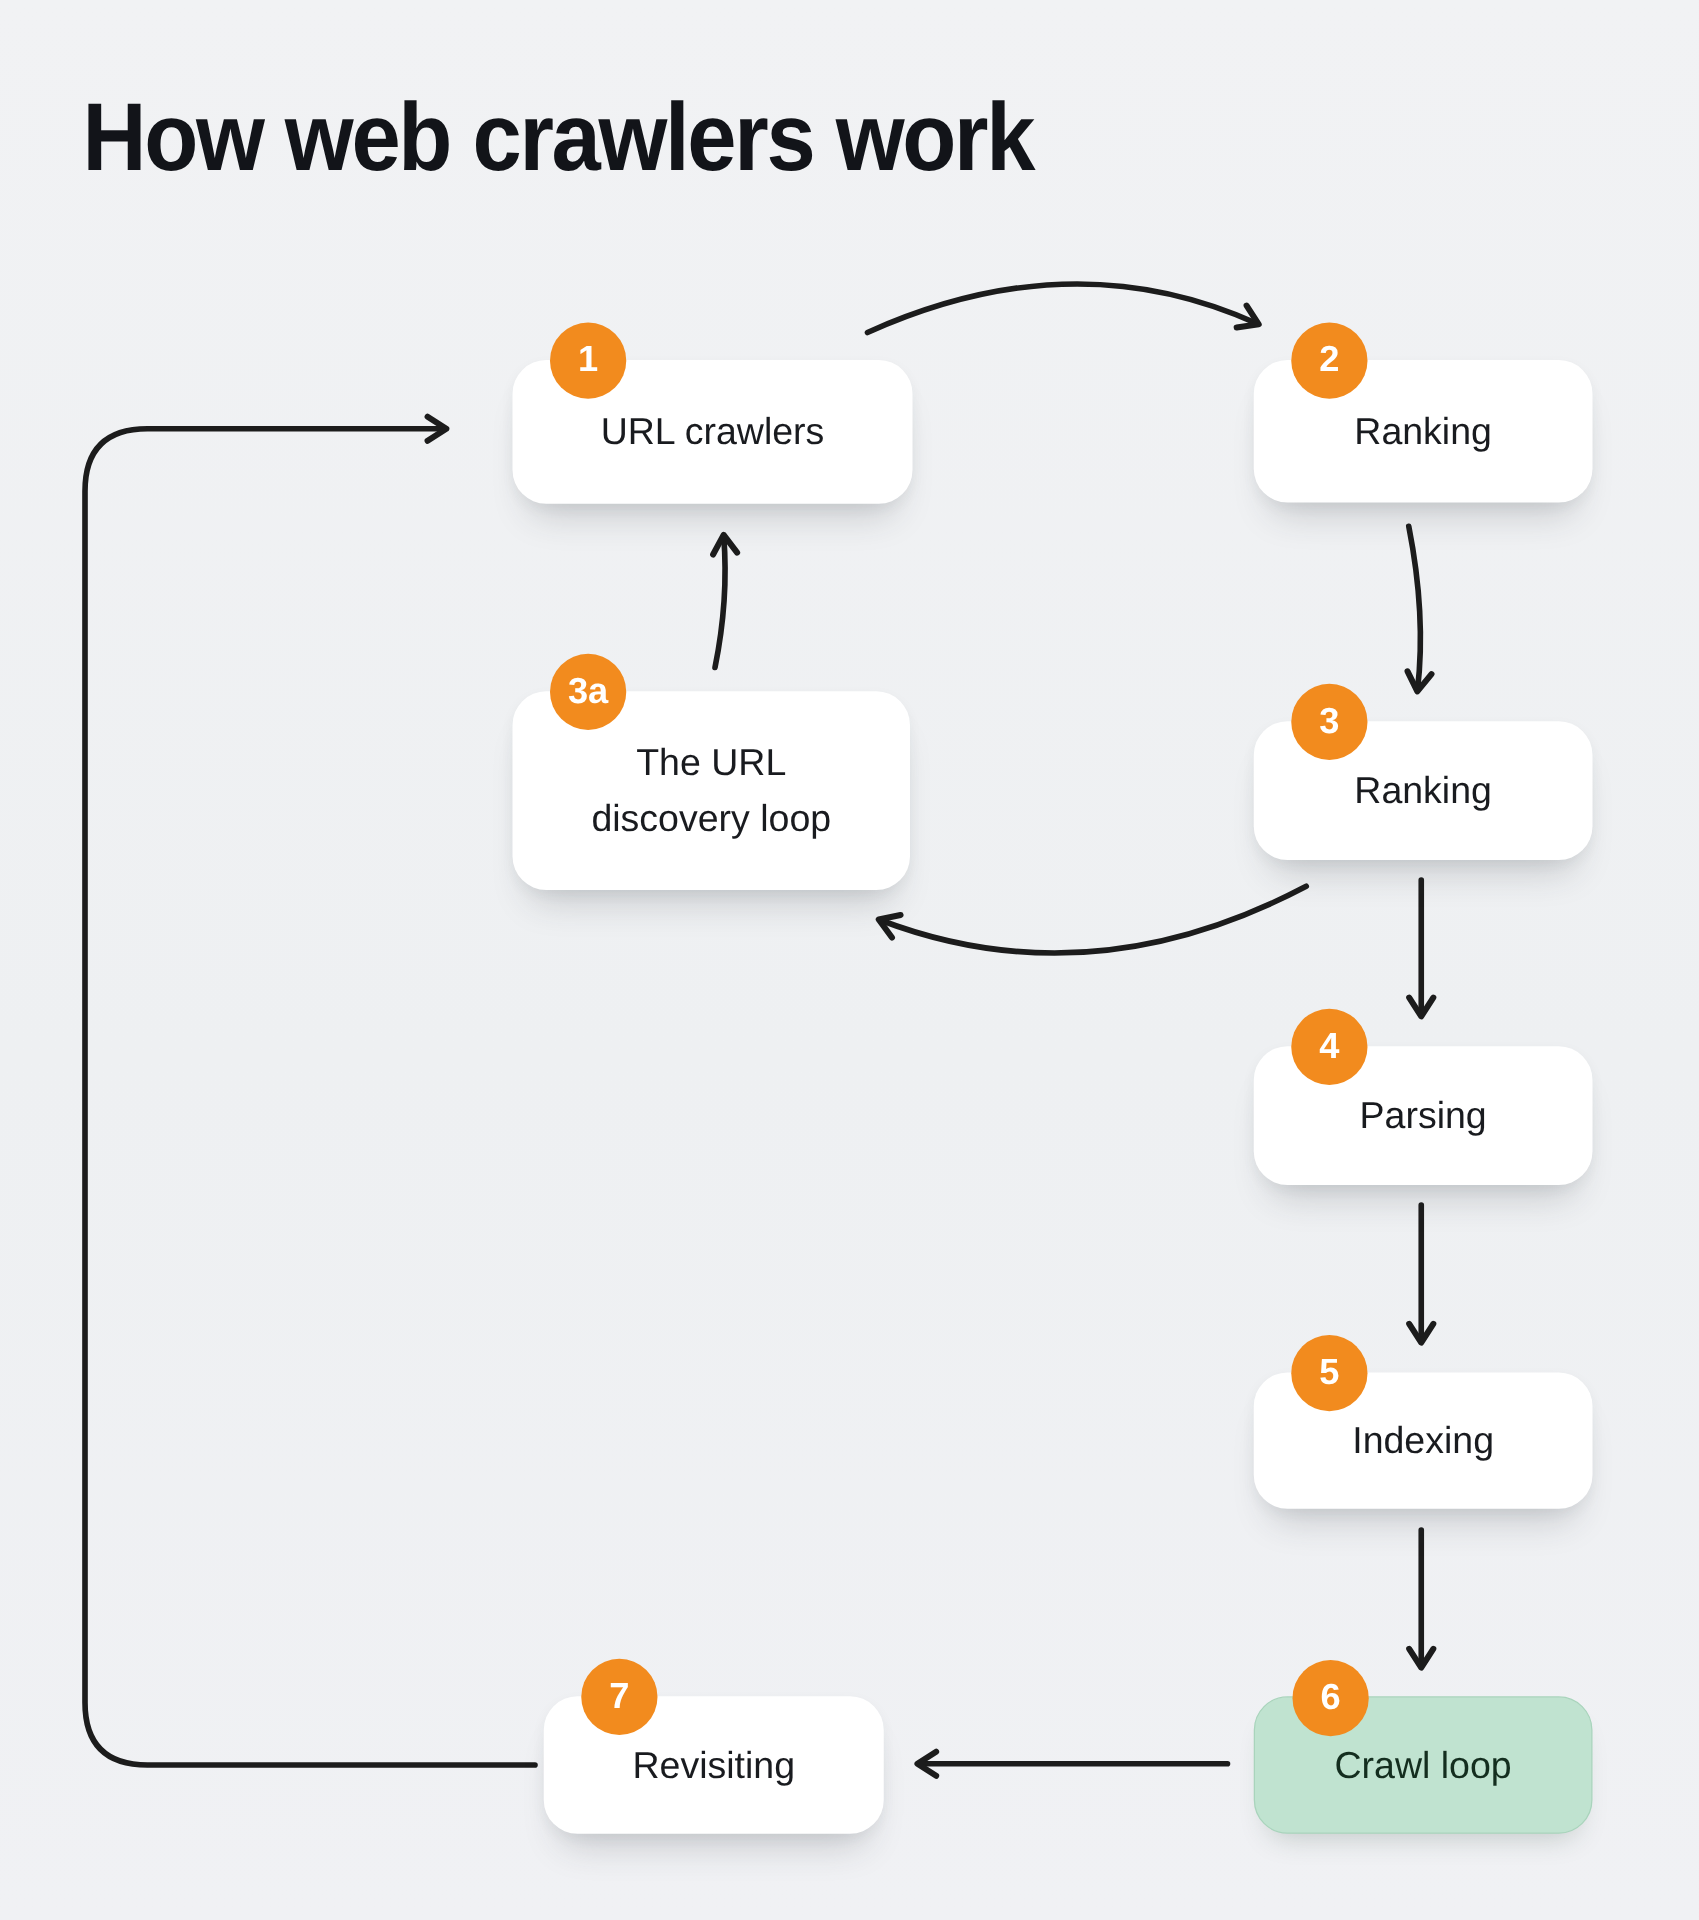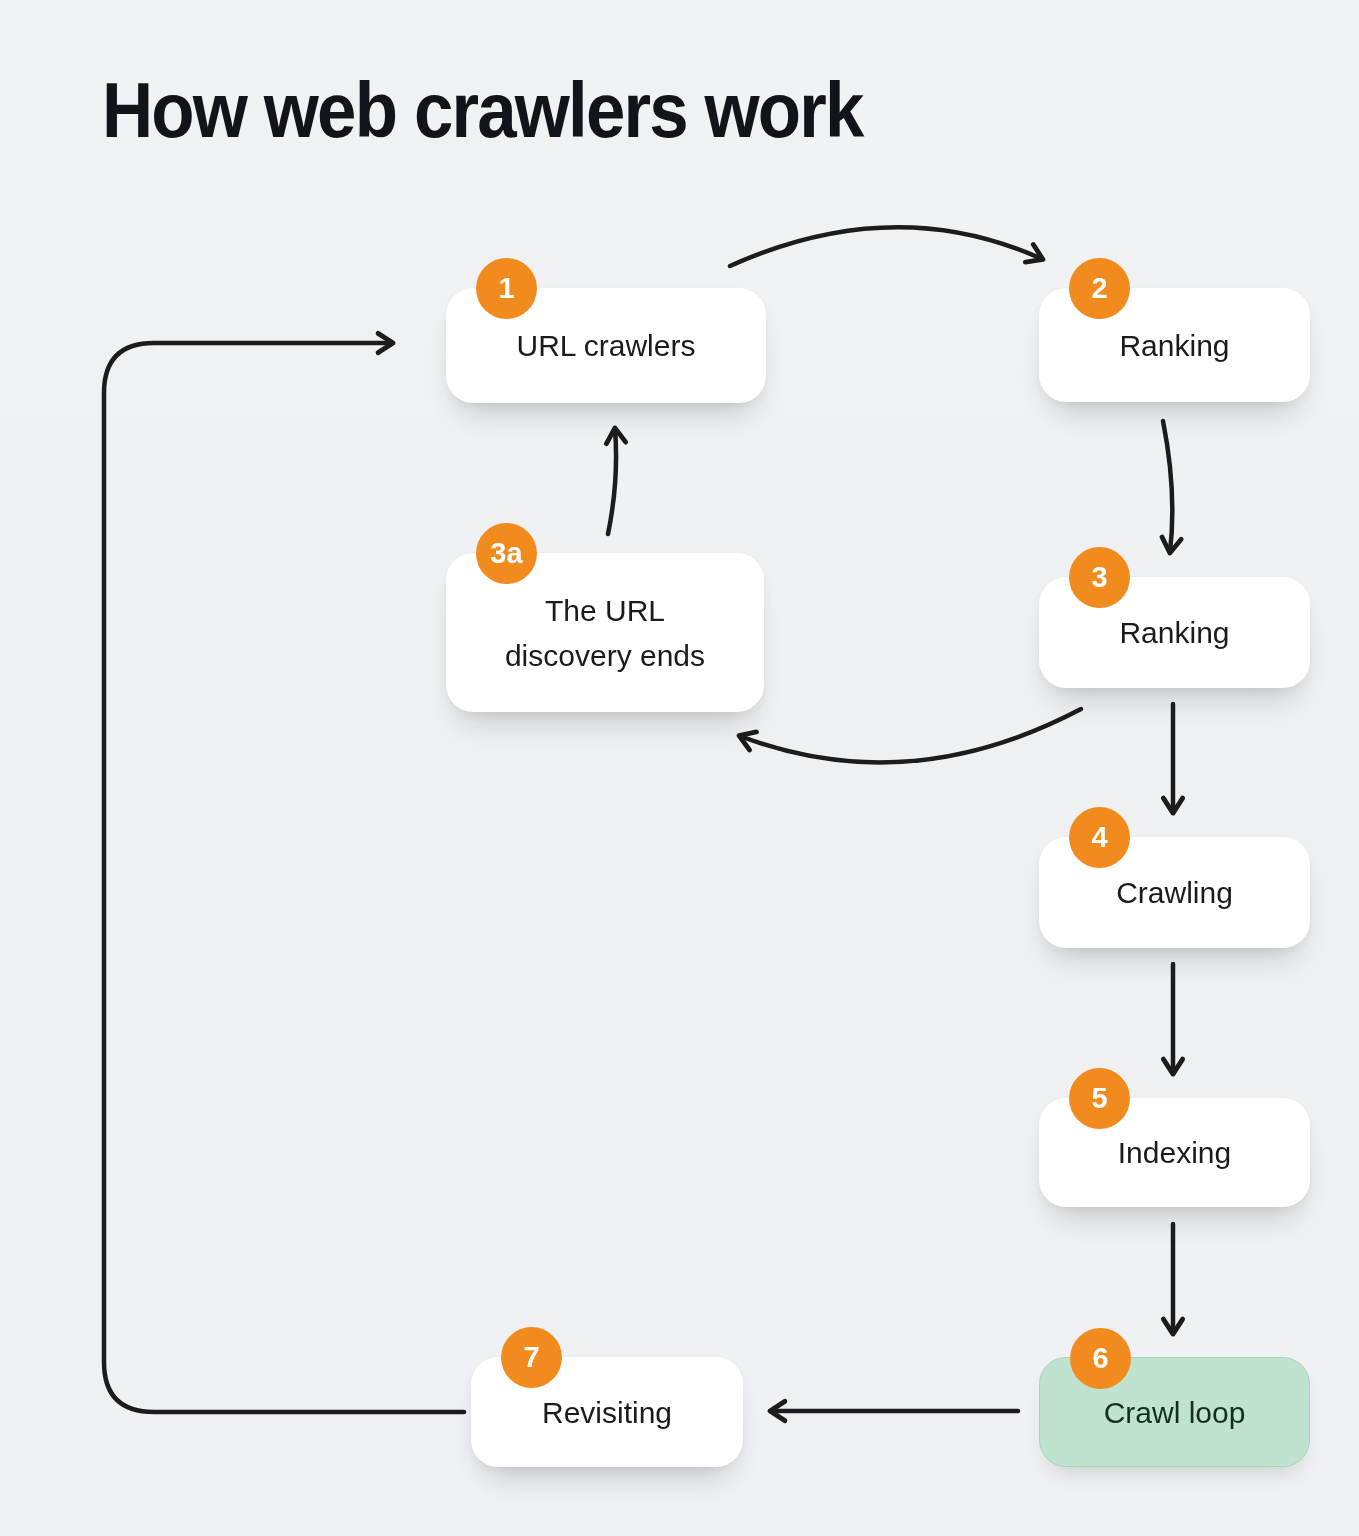--- a/index.html
+++ b/index.html
@@ -17,21 +17,21 @@
   * { box-sizing: border-box; }
   html, body { margin: 0; padding: 0; }
   body {
     width: 1359px; height: 1536px;
     background: linear-gradient(180deg, #f1f2f4 0%, #eef0f2 55%, #f0f1f4 100%);
     background-color: var(--background);
     font-family: "Liberation Sans", sans-serif;
     position: relative;
     overflow: hidden;
   }
-  .canvas { position: absolute; inset: 0; margin-left: 36px; }
+  .canvas { position: absolute; inset: 0; }
 
   .page-title {
     position: absolute;
     left: 66px; top: 66px;
     font-size: 77px;
     font-weight: bold;
     letter-spacing: -2px;
     color: var(--title);
     transform: scaleX(0.92);
     transform-origin: left center;
@@ -135,26 +135,26 @@
   </div>
 
   <div class="node" id="node-parsing">
     <span class="badge">3</span>
     <span class="node-label">Ranking</span>
   </div>
 
   <div class="node" id="node-url-discovery-loop">
     <span class="badge">3a</span>
     <span class="node-label">The URL
-discovery ends</span>
+discovery loop</span>
   </div>
 
   <div class="node" id="node-indexing">
     <span class="badge">4</span>
-    <span class="node-label">Crawling</span>
+    <span class="node-label">Parsing</span>
   </div>
 
   <div class="node" id="node-ranking">
     <span class="badge">5</span>
     <span class="node-label">Indexing</span>
   </div>
 
   <div class="node" id="node-crawl-ends">
     <span class="badge">6</span>
     <span class="node-label">Crawl loop</span>

